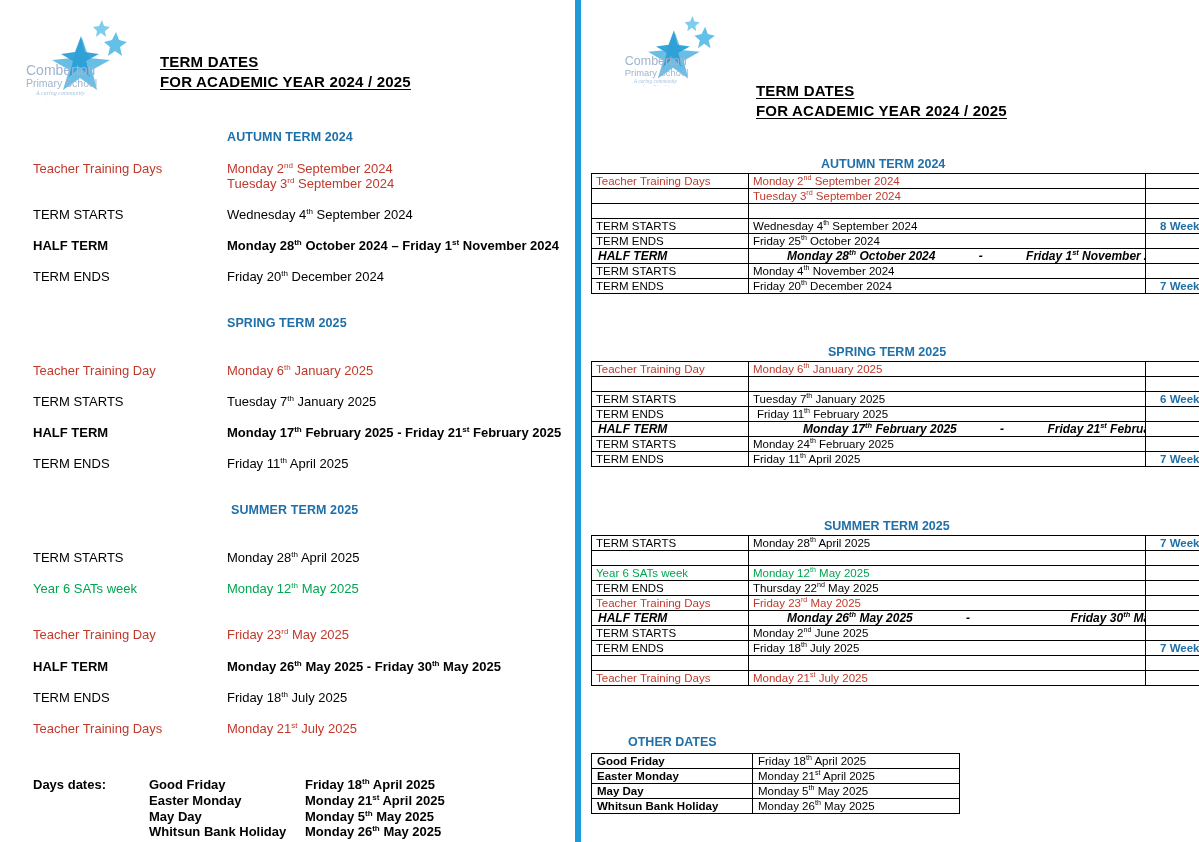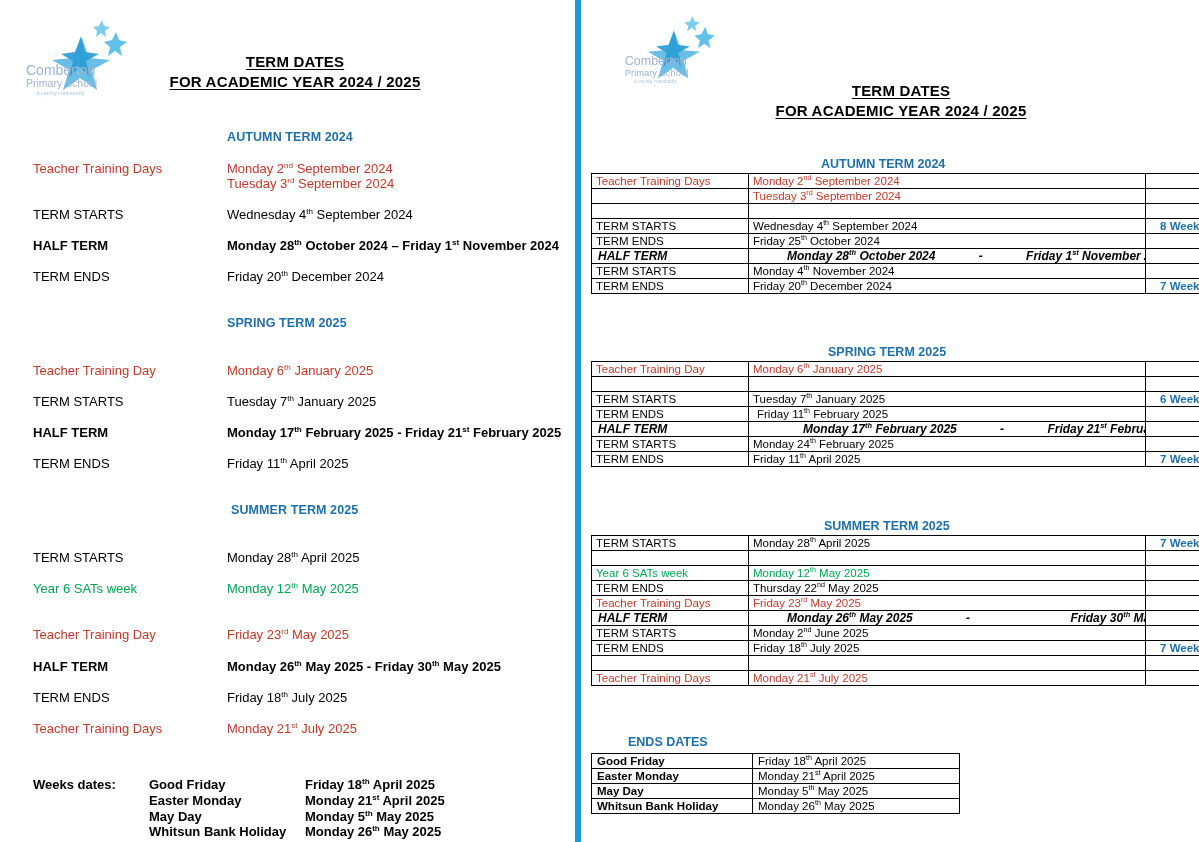--- a/index.html
+++ b/index.html
@@ -20,21 +20,21 @@
     width:6px;height:842px;
     background:#1d9bd8;
   }
 
   
   .logo{position:absolute;}
   .logo svg{display:block;}
 
   
   .left{position:absolute;left:0;top:0;width:575px;height:842px;}
-  .title-block{position:absolute;text-align:center;}
+  .title-block{position:absolute;}
   .title-line{
     font-weight:bold;
     font-size:15px;
     letter-spacing:.2px;
     line-height:20px;
     white-space:nowrap;
     display:inline-block;
   }
   .title-line u{text-decoration:underline;text-underline-offset:2px;}
 
@@ -201,21 +201,21 @@
     <div class="row" style="left:33px;top:690px;">
       <span class="lab">TERM ENDS</span>
       <span class="val">Friday 18<sup>th</sup> July 2025</span>
     </div>
     <div class="row" style="left:33px;top:721px;">
       <span class="lab red">Teacher Training Days</span>
       <span class="val red">Monday 21<sup>st</sup> July 2025</span>
     </div>
 
     <div class="other-left" style="left:33px;top:777px;">
-      <span class="ol-lab" style="top:0;">Weeks dates:</span>
+      <span class="ol-lab" style="top:0;">Days dates:</span>
 
       <span class="ol-name" style="top:0;">Good Friday</span>
       <span class="ol-date" style="top:0;">Friday 18<sup>th</sup> April 2025</span>
 
       <span class="ol-name" style="top:15.8px;">Easter Monday</span>
       <span class="ol-date" style="top:15.8px;">Monday 21<sup>st</sup> April 2025</span>
 
       <span class="ol-name" style="top:31.6px;">May Day</span>
       <span class="ol-date" style="top:31.6px;">Monday 5<sup>th</sup> May 2025</span>
 
@@ -392,21 +392,21 @@
         <td class="c3 blank"></td>
       </tr>
       <tr>
         <td class="c1 red">Teacher Training Days</td>
         <td class="c2 red">Monday 21<sup>st</sup> July 2025</td>
         <td class="c3"></td>
       </tr>
     </tbody>
       </table>
 
-    <div class="sec-head-r" style="left:47px;top:735px;">ENDS DATES</div>
+    <div class="sec-head-r" style="left:47px;top:735px;">OTHER DATES</div>
     <table class="other" style="left:10px;top:753px;width:348px;">
       <tbody>
           <tr>
         <td class="o1">Good Friday</td>
         <td class="o2">Friday 18<sup>th</sup> April 2025</td>
       </tr>
       <tr>
         <td class="o1">Easter Monday</td>
         <td class="o2">Monday 21<sup>st</sup> April 2025</td>
       </tr>

